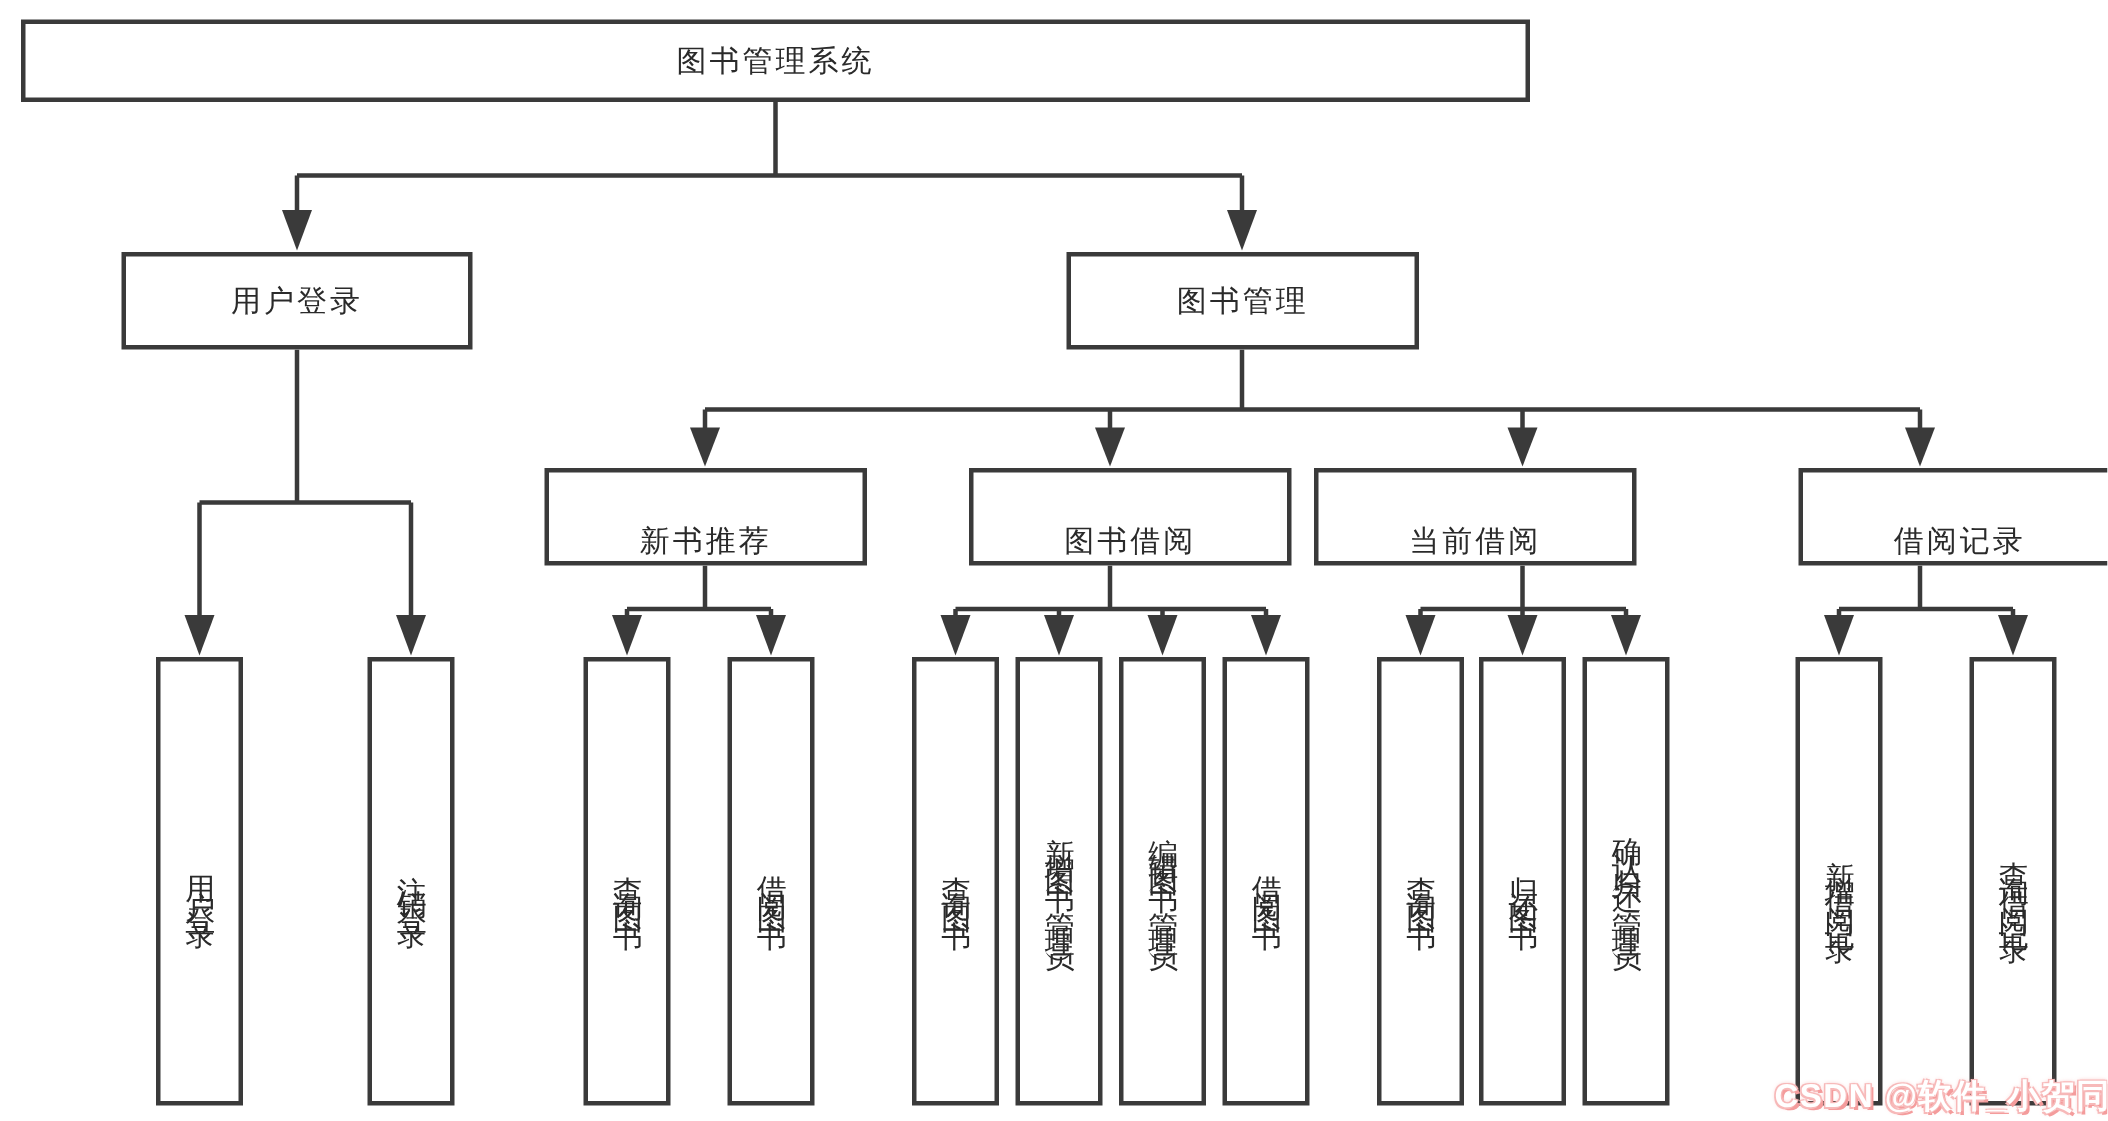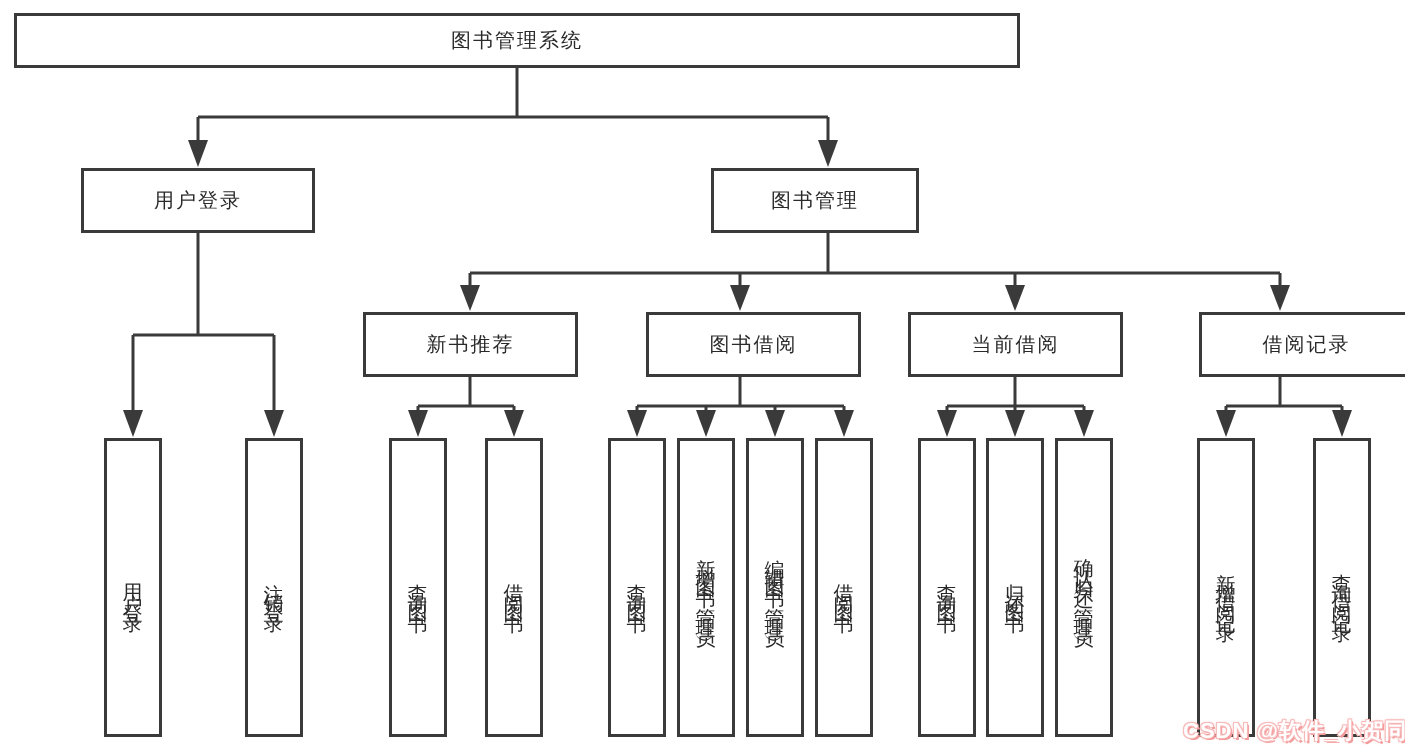--- a/index.html
+++ b/index.html
@@ -38,26 +38,26 @@
     writing-mode: vertical-rl;
     text-orientation: mixed;
     letter-spacing: 10px;
     line-height: 1;
     font-size: 20px;
   }
   
   #n-root  { left: 14px;  top: 13px;  width: 1006px; height: 55px; }
   
   #n-login { left: 81px;  top: 168px; width: 234px; }
-  #n-mgmt  { left: 711px; top: 168px; width: 208px; }
-  
-  .l3 { top: 312px; width: 215px; }
+  #n-mgmt  { left: 711px; top: 168px; width: 235px; }
+  
+  .l3 { top: 312px; width: 215px; align-items: flex-end; }
   #n-newbook { left: 363px;  }
   #n-borrow  { left: 646px;  }
-  #n-current { left: 908px; font-family: Liberation Mono, monospace;  }
+  #n-current { left: 876px; font-family: Liberation Mono, monospace;  }
   #n-records { left: 1199px; }
   
   #f-login1  { left: 104px;  }
   #f-logout  { left: 245px;  }
   #f-nb-q    { left: 389px;  }
   #f-nb-b    { left: 485px;  }
   #f-bb-q    { left: 608px;  }
   #f-bb-add  { left: 677px;  }
   #f-bb-edit { left: 746px;  }
   #f-bb-b    { left: 815px;  }

